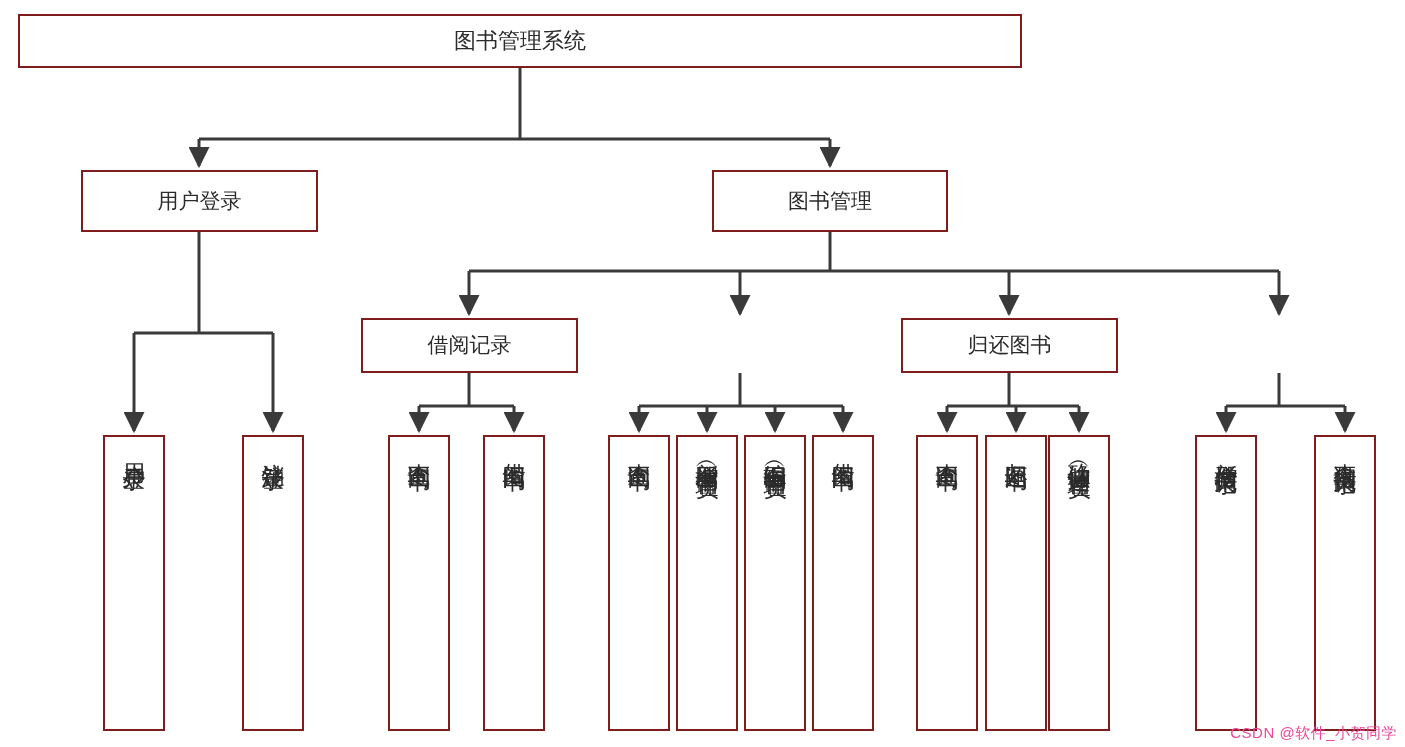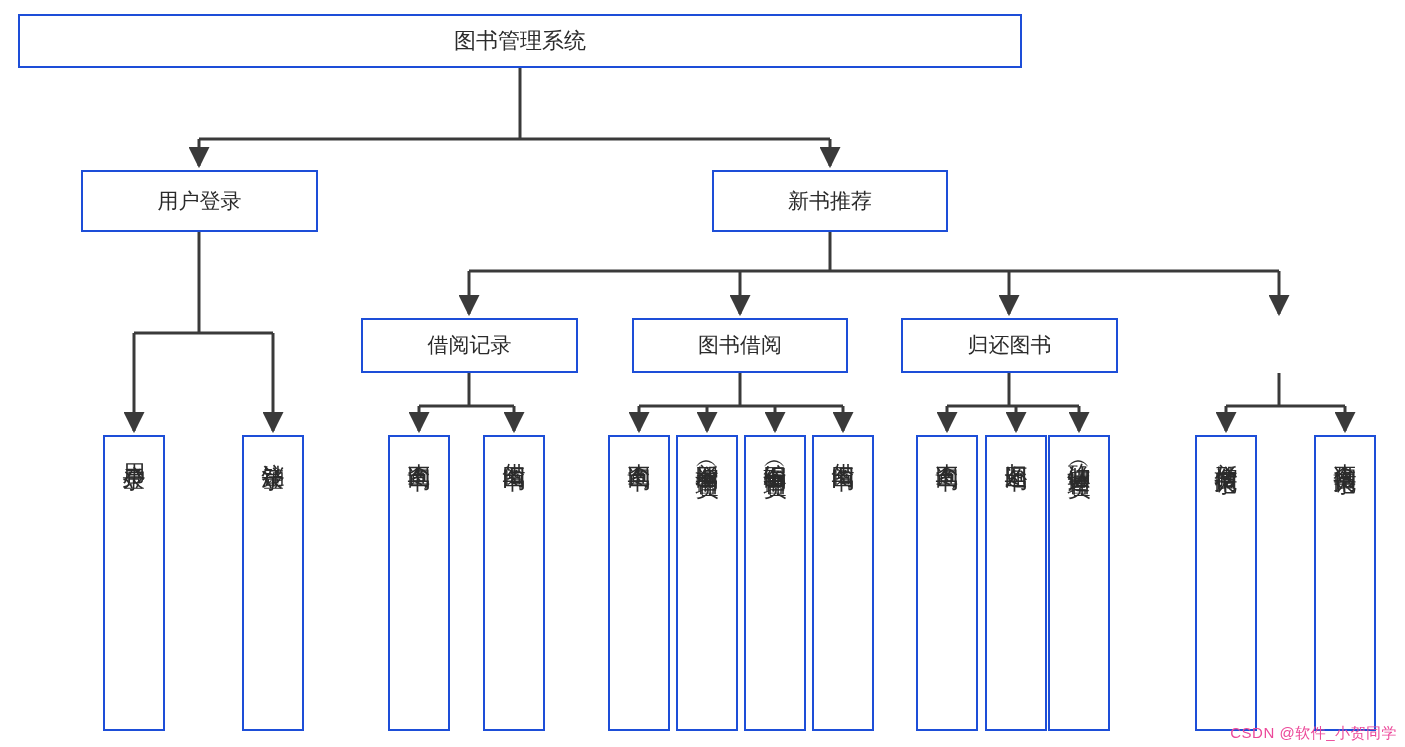--- a/index.html
+++ b/index.html
@@ -23,21 +23,21 @@
     position: absolute;
     left: 0;
     top: 0;
     width: 1405px;
     height: 747px;
   }
   .node {
     position: absolute;
     box-sizing: border-box;
     background: #ffffff;
-    border: 2px solid #1d4ed8;
+    border: 2px solid #7f1d1d;
     display: flex;
     align-items: center;
     justify-content: center;
     overflow: hidden;
   }
   .node .label {
     color: #2b2b2b;
     text-align: center;
     line-height: 1.08;
     white-space: pre-line;
@@ -128,28 +128,25 @@
   </svg>
 
   <div class="node horizontal" id="root-node" style="left:18px; top:14px; width:1004px; height:54px;">
     <span class="label">图书管理系统</span>
   </div>
 
   <div class="node horizontal" style="left:81px; top:170px; width:237px; height:62px;">
     <span class="label">用户登录</span>
   </div>
   <div class="node horizontal" style="left:712px; top:170px; width:236px; height:62px;">
-    <span class="label">新书推荐</span>
+    <span class="label">图书管理</span>
   </div>
 
   <div class="node horizontal" style="left:361px; top:318px; width:217px; height:55px;">
     <span class="label">借阅记录</span>
-  </div>
-  <div class="node horizontal" style="left:632px; top:318px; width:216px; height:55px;">
-    <span class="label">图书借阅</span>
   </div>
   <div class="node horizontal" style="left:901px; top:318px; width:217px; height:55px;">
     <span class="label">归还图书</span>
   </div>
 
   <div class="node vertical" style="left:103px; top:435px; width:62px; height:296px;">
     <span class="label">用户登录</span>
   </div>
   <div class="node vertical" style="left:242px; top:435px; width:62px; height:296px;">
     <span class="label">注销登录</span>

